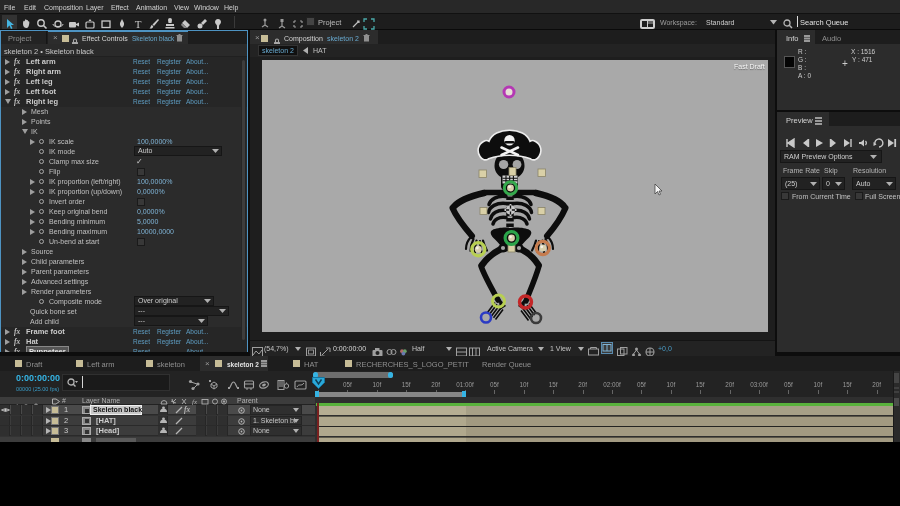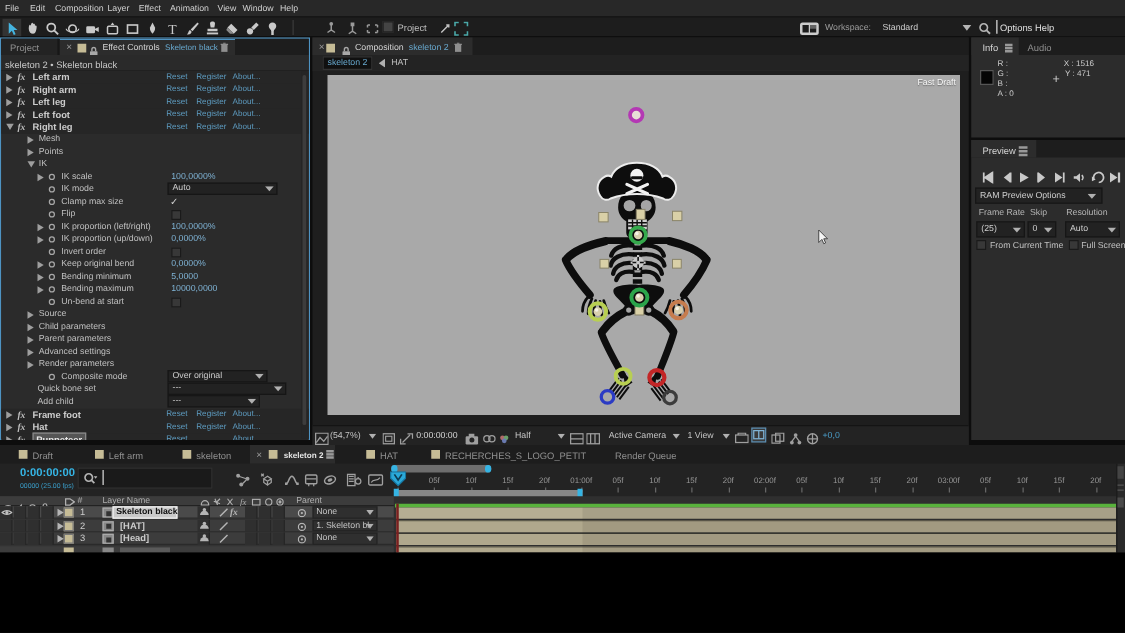--- a/index.html
+++ b/index.html
@@ -101,21 +101,21 @@
 <div class="ab" style="left:706px;top:17px;height:11px;line-height:11px;font-size:7px;color:#cfcfcf;">Standard</div>
 <svg class="ab" style="left:770px;top:20px;" width="8" height="6">
       <path d="M0,0 L7,0 L3.5,4.5 Z" fill="#b5b5b5"></path>
     </svg>
 <div class="ab" style="left:782px;top:16px;width:12px;height:12px;"><svg width="12" height="12">
         <circle cx="5" cy="5" r="3" fill="none" stroke="#b5b5b5" stroke-width="1.3"></circle>
         <line x1="7.3" y1="7.3" x2="10" y2="10" stroke="#b5b5b5" stroke-width="1.5"></line>
       </svg></div>
 <div class="ab" style="left:795px;top:15px;width:105px;height:14px;background:#1d1d1d;"></div>
 <div class="ab" style="left:797px;top:16px;width:1px;height:11px;background:#dcdcdc;"></div>
-<div class="ab" style="left:800px;top:17px;height:11px;line-height:11px;font-size:7.5px;color:#e0e0e0;">Options Help</div>
+<div class="ab" style="left:800px;top:17px;height:11px;line-height:11px;font-size:7.5px;color:#e0e0e0;">Search Queue</div>
 <div class="ab" style="left:0;top:30px;width:248px;height:322px;background:#2a2a2a;border:1px solid #4e93c2;"></div>
 <div class="ab" style="left:1px;top:31px;width:246px;height:13px;background:#1d1d1d;"></div>
 <div class="ab" style="left:1px;top:31px;width:46px;height:13px;background:#232323;border-right:1px solid #151515;"></div>
 <div class="ab" style="left:8px;top:33px;height:11px;line-height:11px;font-size:7.5px;color:#8f8f8f;">Project</div>
 <div class="ab" style="left:48px;top:31px;width:140px;height:13px;background:#2c2c2c;border-top:1px solid #4e93c2;"></div>
 <div class="ab" style="left:53px;top:32px;height:11px;line-height:11px;font-size:8px;color:#9a9a9a;">×</div>
 <div class="ab" style="left:62px;top:35px;width:7px;height:7px;background:#c6bc96;"></div>
 <div class="ab" style="left:71px;top:33px;width:8px;height:9px;"><svg width="8" height="9">
         <rect x="1" y="4" width="6" height="4.5" rx="0.5" fill="#a8a8a8"></rect>
         <path d="M2.5,4 L2.5,2.6 A1.5,1.6 0 0 1 5.5,2.6 L5.5,4" stroke="#a8a8a8" fill="none" stroke-width="1.1"></path>
@@ -620,21 +620,21 @@
 <div class="ab" style="left:157px;top:359px;height:11px;line-height:11px;font-size:7.5px;color:#909090;">skeleton</div>
 <div class="ab" style="left:200px;top:356px;width:68px;height:15px;background:#2c2c2c;"></div>
 <div class="ab" style="left:205px;top:358px;height:11px;line-height:11px;font-size:8px;color:#9a9a9a;">×</div>
 <div class="ab" style="left:215px;top:360px;width:7px;height:7px;background:#c6bc96;"></div>
 <div class="ab" style="left:227px;top:359px;height:11px;line-height:11px;font-size:6.5px;font-weight:bold;color:#e5e5e5;">skeleton 2</div>
 <div class="ab" style="left:261px;top:360px;width:6px;height:1.5px;background:#999;box-shadow:0 2.5px 0 #999, 0 5px 0 #999;"></div>
 <div class="ab" style="left:293px;top:360px;width:7px;height:7px;background:#c6bc96;"></div>
 <div class="ab" style="left:304px;top:359px;height:11px;line-height:11px;font-size:7.5px;color:#909090;">HAT</div>
 <div class="ab" style="left:345px;top:360px;width:7px;height:7px;background:#c6bc96;"></div>
 <div class="ab" style="left:356px;top:359px;height:11px;line-height:11px;font-size:7.5px;color:#909090;">RECHERCHES_S_LOGO_PETIT</div>
-<div class="ab" style="left:492px;top:359px;height:11px;line-height:11px;font-size:7.5px;color:#909090;">Render Queue</div>
+<div class="ab" style="left:482px;top:359px;height:11px;line-height:11px;font-size:7.5px;color:#909090;">Render Queue</div>
 <div class="ab" style="left:0;top:371px;width:315px;height:26px;background:#232323;"></div>
 <div class="ab" style="left:16px;top:373px;height:11px;line-height:11px;font-size:9px;font-weight:bold;color:#35b4e4;">0:00:00:00</div>
 <div class="ab" style="left:16px;top:386px;height:7px;line-height:7px;font-size:5.5px;color:#3a9dc8;">00000 (25.00 fps)</div>
 <div class="ab" style="left:62px;top:374px;width:108px;height:17px;background:#1a1a1a;border:1px solid #303030;"></div>
 <svg class="ab" style="left:66px;top:377px;" width="12" height="12">
       <circle cx="5" cy="5" r="3" fill="none" stroke="#b5b5b5" stroke-width="1.3"></circle>
       <line x1="7.3" y1="7.3" x2="9.5" y2="9.5" stroke="#b5b5b5" stroke-width="1.4"></line>
       <path d="M9,4 l3,0 -1.5,2 Z" fill="#b5b5b5"></path>
     </svg>
 <div class="ab" style="left:82px;top:376px;width:1px;height:12px;background:#d5d5d5;"></div>

